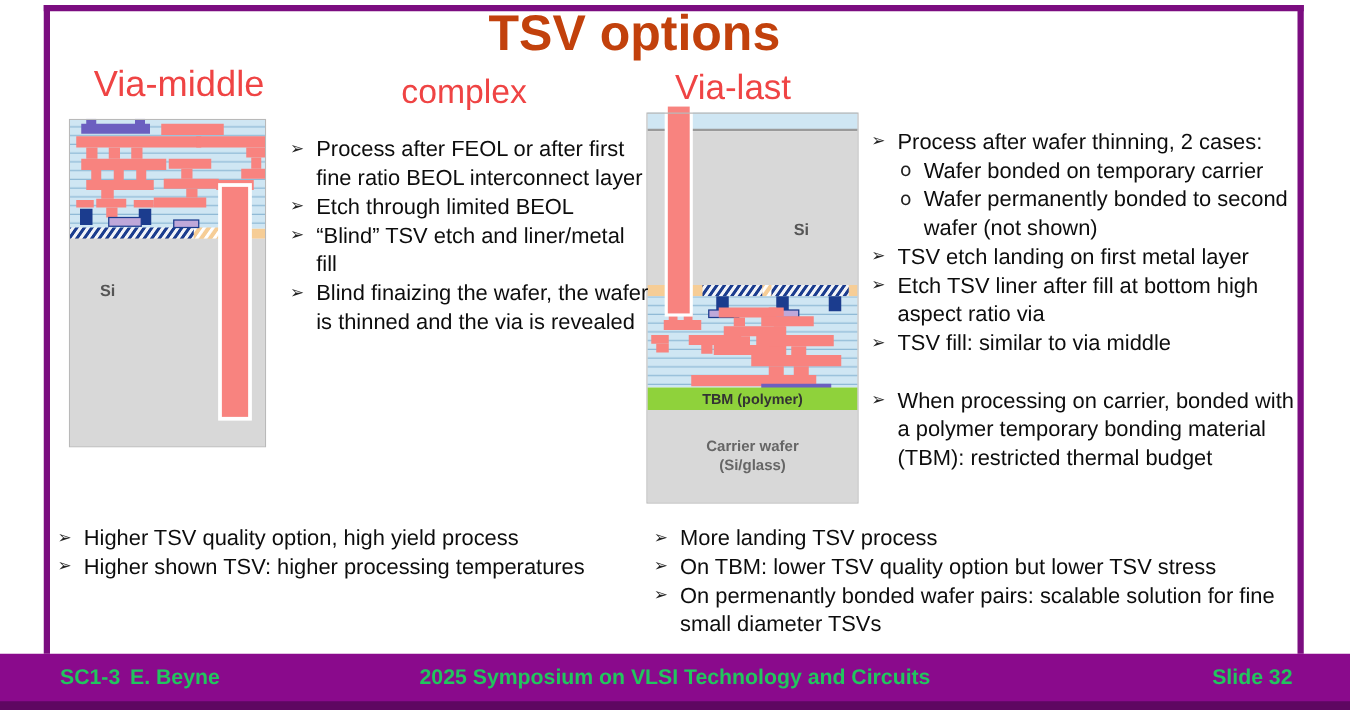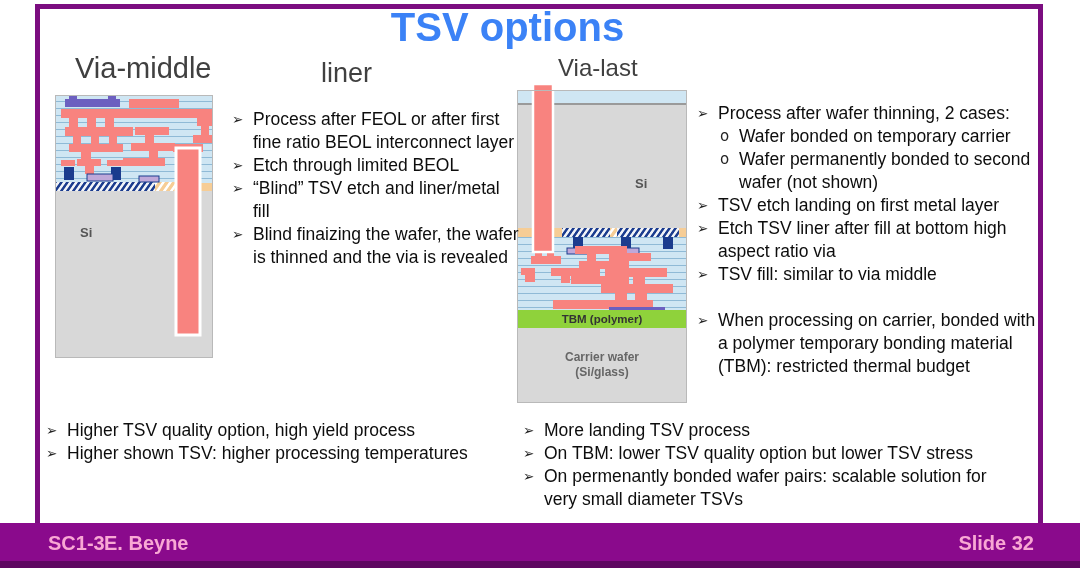--- a/index.html
+++ b/index.html
@@ -8,26 +8,26 @@
     background:#ffffff;
     font-family:"Liberation Sans","DejaVu Sans",sans-serif;
     color:#0d0d0d;
   }
   .frame{
     position:absolute;left:35px;top:4px;width:998px;height:514px;
     border:5px solid #7B0D80;border-bottom:none;background:#ffffff;
   }
   .title{
     position:absolute;left:0;top:5px;width:1015px;text-align:center;
-    font-size:40px;font-weight:bold;color:#3b82f6;
+    font-size:40px;font-weight:bold;color:#c2410c;
   }
-  .hdr{position:absolute;color:#404040;font-weight:400;white-space:nowrap}
+  .hdr{position:absolute;color:#ef4444;font-weight:400;white-space:nowrap}
   .hdr-left{left:75px;top:52px;font-size:29px}
   .hdr-versus{left:321px;top:58px;font-size:27px}
-  .hdr-right{left:558px;top:54px;font-size:24px}
+  .hdr-right{left:540px;top:54px;font-size:28px}
 
   .blist{position:absolute}
   .row{display:flex;align-items:flex-start;font-size:17.5px;line-height:23px;color:#0d0d0d}
   .row .m{flex:none;width:21px;font-family:"DejaVu Sans",sans-serif;font-size:13.5px;line-height:23px;color:#222}
   .row .t{flex:1}
   .sub{margin-left:23px}
   .sub .m{width:19px;font-size:15px;line-height:22px}
   .gap-above{margin-top:23px}
   .it{}
 
@@ -35,34 +35,34 @@
   .list-main-right{left:697px;top:102px;width:350px}
   .list-sum-left{left:46px;top:419px;width:480px}
   .list-sum-right{left:523px;top:419px;width:500px}
 
   .diag{position:absolute}
   .diag-left{left:55px;top:95px}
   .diag-right{left:517px;top:84px}
 
   .footer{position:absolute;left:0;top:523px;width:1080px;height:45px;background:#8A0A8C}
   .footer-strip{position:absolute;left:0;bottom:0;width:100%;height:7px;background:#5E0761}
-  .ftxt{position:absolute;top:9px;font-size:20px;font-weight:bold;color:#f9a8d4;white-space:nowrap}
+  .ftxt{position:absolute;top:9px;font-size:17px;font-weight:bold;color:#22c55e;white-space:nowrap}
   .f-session{left:48px}
   .f-author{left:104px}
   .f-center{left:0;width:1080px;text-align:center}
   .f-slide{right:46px}
 </style>
 </head>
 <body>
 
 <div class="frame"></div>
 
 <div class="title">TSV options</div>
 <div class="hdr hdr-left">Via-middle</div>
-<div class="hdr hdr-versus">liner</div>
+<div class="hdr hdr-versus">complex</div>
 <div class="hdr hdr-right">Via-last</div>
 
 <svg class="diag diag-left" width="158" height="263" viewBox="0 0 158 263">
   <defs>
     <pattern id="plines1" width="7" height="7" patternUnits="userSpaceOnUse">
       <rect width="7" height="7" fill="#CFE6F3"></rect>
       <rect y="6" width="7" height="1" fill="#8FBAD6"></rect>
     </pattern>
     <pattern id="phatch1" width="6" height="9" patternUnits="userSpaceOnUse" patternTransform="skewX(-35)">
       <rect width="6" height="9" fill="#f2f4f8"></rect>
@@ -270,22 +270,23 @@
   <div class="row">
     <span class="m">➢</span>
     <span class="t">More landing TSV process</span>
   </div>
   <div class="row">
     <span class="m">➢</span>
     <span class="t">On TBM: lower TSV quality option but lower TSV stress</span>
   </div>
   <div class="row">
     <span class="m">➢</span>
-    <span class="t">On permenantly bonded wafer pairs: scalable solution for very small diameter TSVs</span>
+    <span class="t">On permenantly bonded wafer pairs: scalable solution for fine small diameter TSVs</span>
   </div>
 </div>
 
 <div class="footer">
   <span class="ftxt f-session">SC1-3</span>
   <span class="ftxt f-author">E. Beyne</span>
+  <span class="ftxt f-center">2025 Symposium on VLSI Technology and Circuits</span>
   <span class="ftxt f-slide">Slide 32</span>
   <div class="footer-strip"></div>
 </div>
 
 </body></html>

